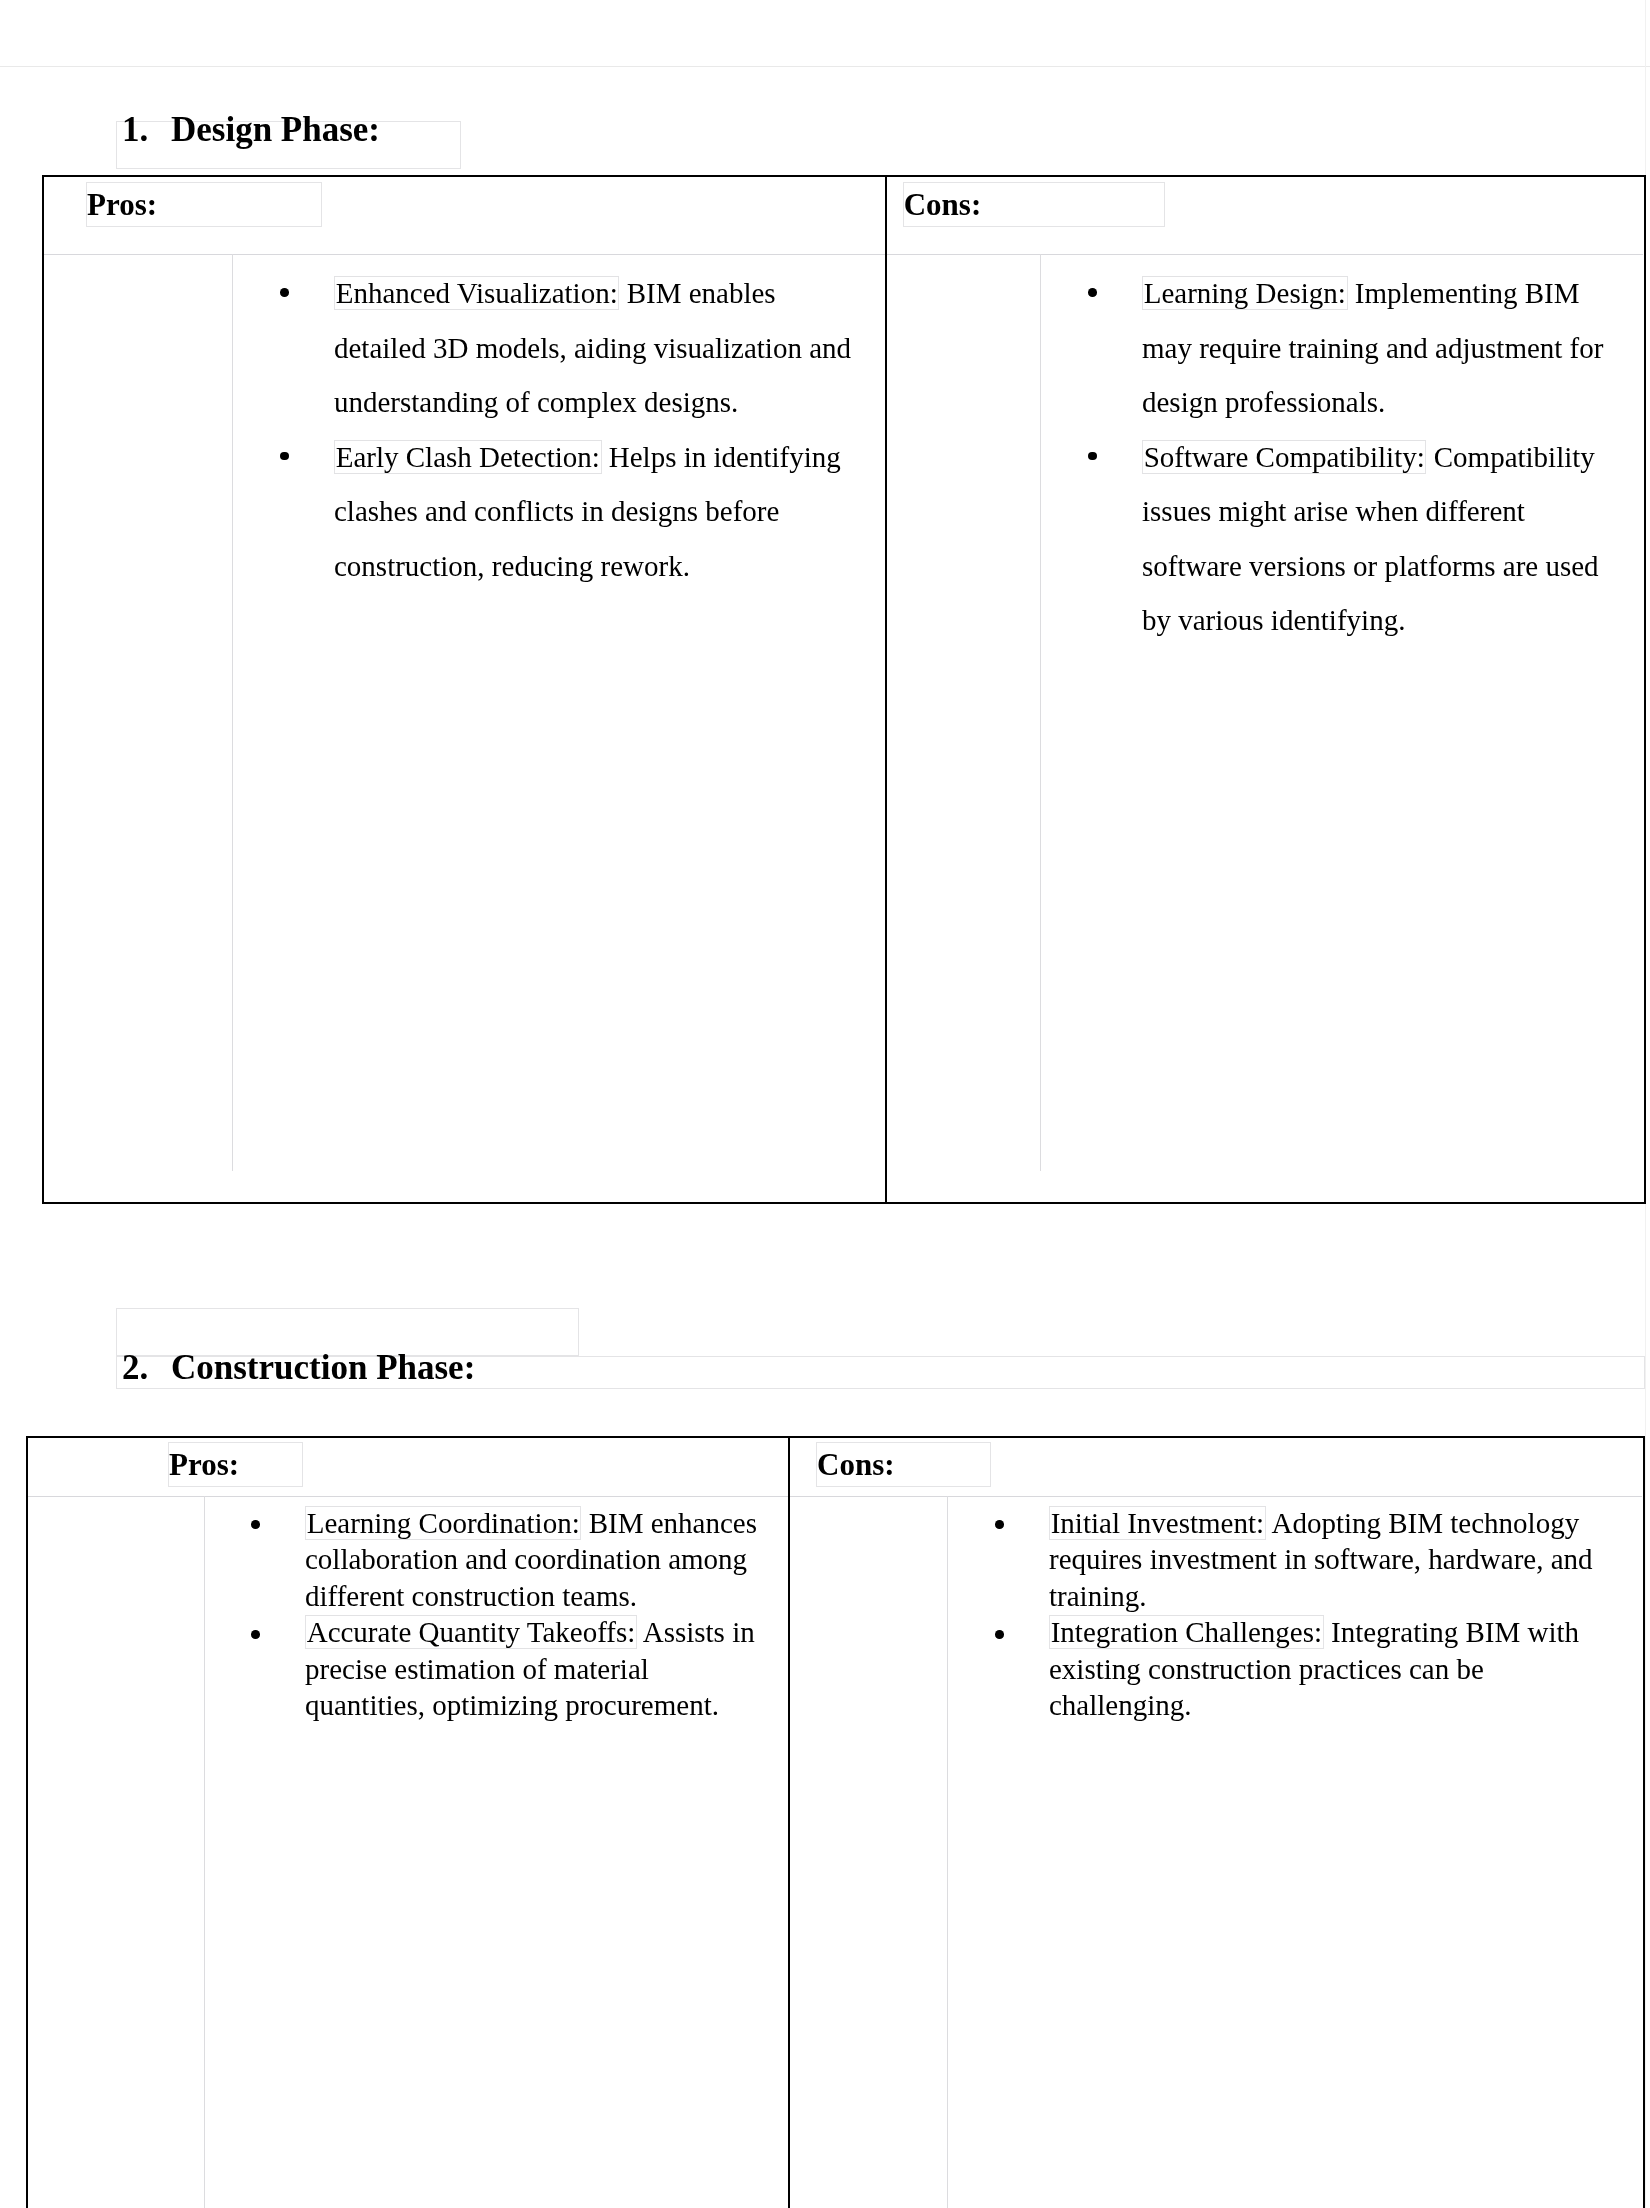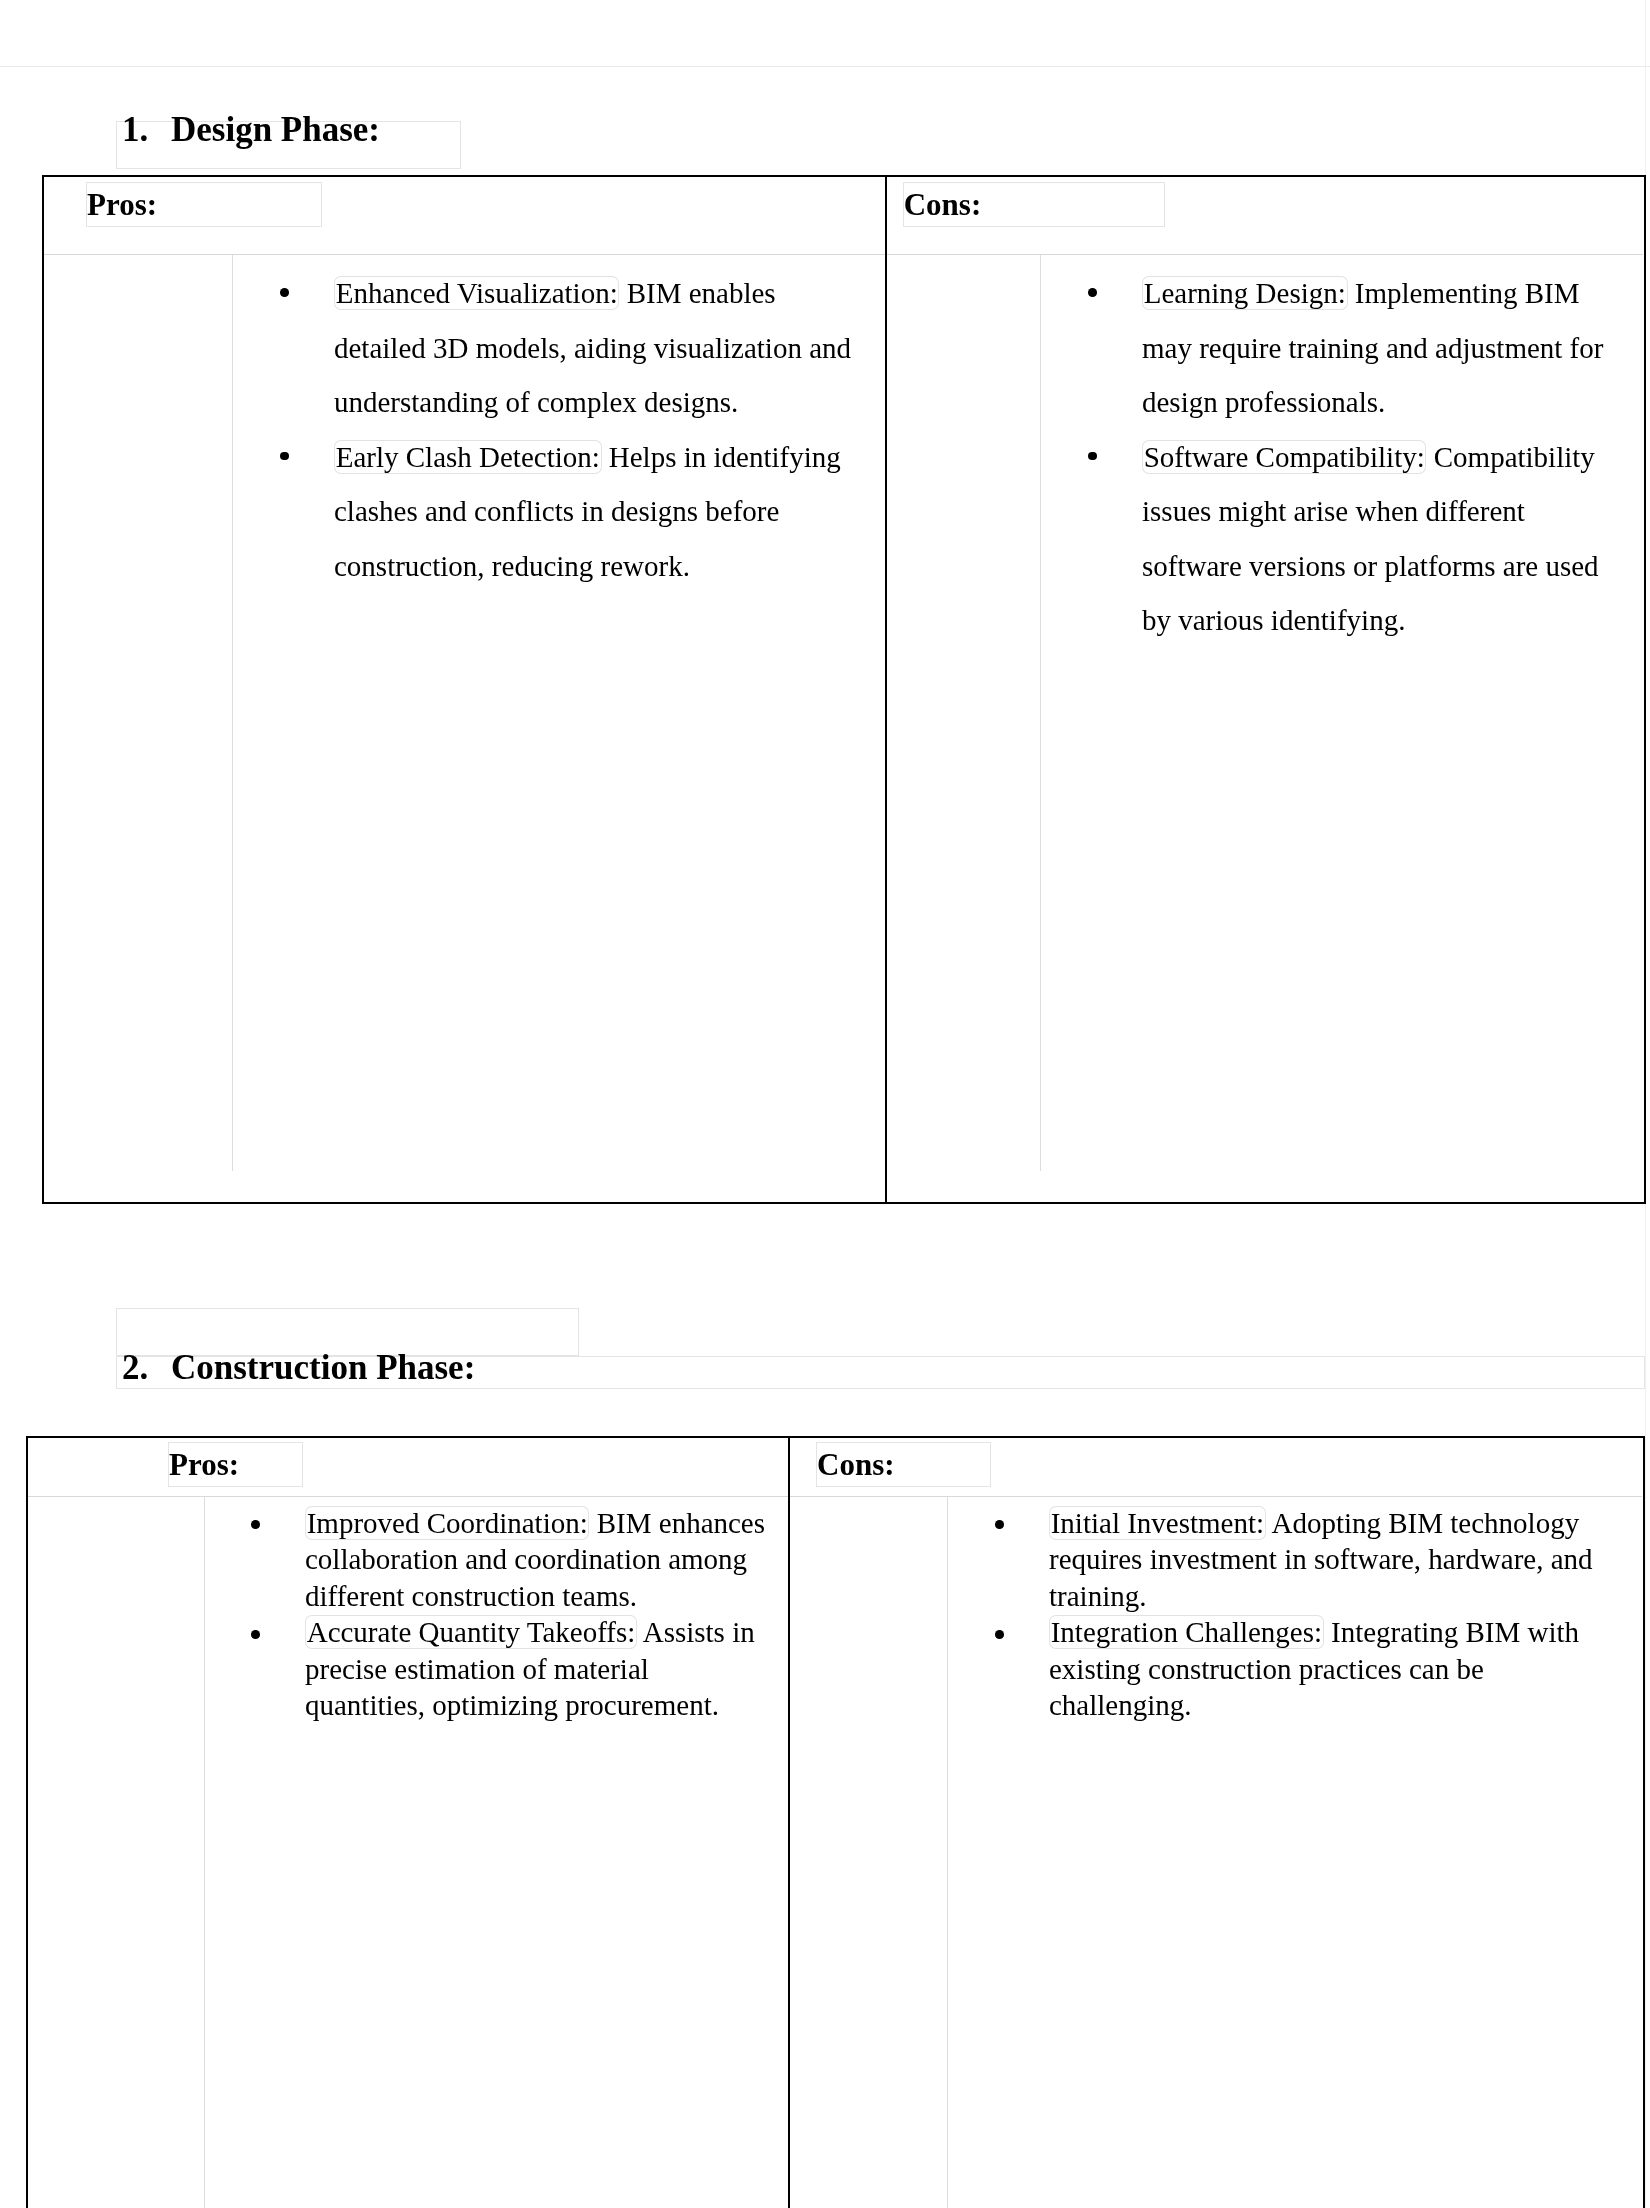--- a/index.html
+++ b/index.html
@@ -52,21 +52,20 @@
     right: 0;
   }
 
   
   .ob {               
     display: inline;
     box-decoration-break: clone;
     -webkit-box-decoration-break: clone;
     box-shadow: inset 0 0 0 0.9px #e2e2e4;
     padding: 0.9px 1.7px;
-    border-radius: 7px;
   }
 
   
   .heading {
     position: absolute;
     font-weight: bold;
     font-size: 35px;
     line-height: 1.15;
     white-space: nowrap;
     letter-spacing: 0px;
@@ -269,21 +268,21 @@
           </div>
         </div>
 
         <div class="cellbody" style="margin-top:7px; height:716px;">
           <div class="inner-rule-top"></div>
           <div class="vrule" style="left:176px;"></div>
 
           <ul class="bullets" style="margin-left:223px; margin-right:15.7px; padding-top:8.7px;">
             <li>
               <span class="dot"></span>
-              <span class="txt"><span class="ob lead">Improved Coordination:</span>
+              <span class="txt"><span class="ob lead">Learning Coordination:</span>
                 <span>BIM enhances collaboration and coordination among different construction teams.</span></span>
             </li>
             <li>
               <span class="dot"></span>
               <span class="txt"><span class="ob lead">Accurate Quantity Takeoffs:</span>
                 <span>Assists in precise estimation of material quantities, optimizing procurement.</span></span>
             </li>
           </ul>
         </div>
       </div>

